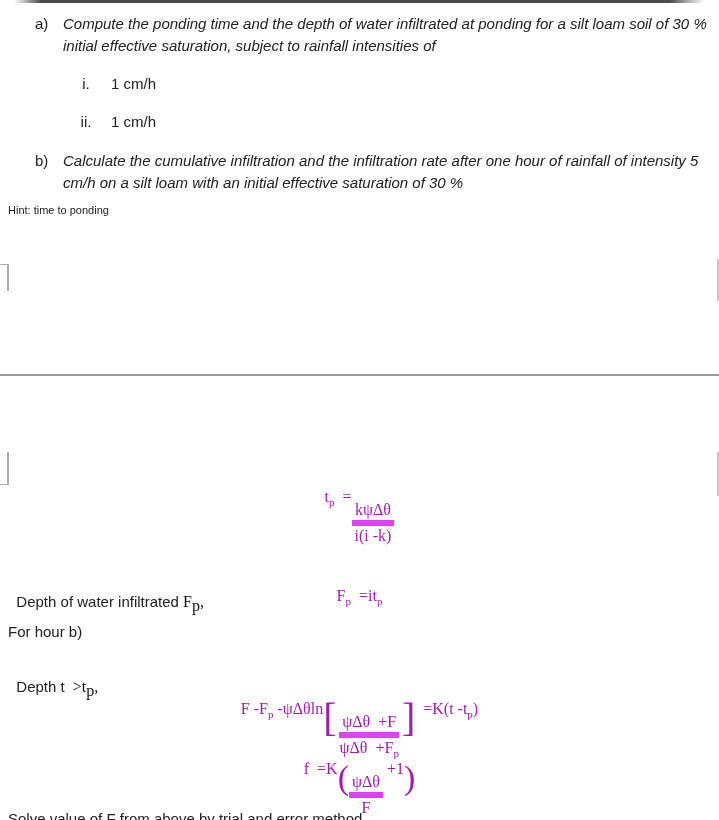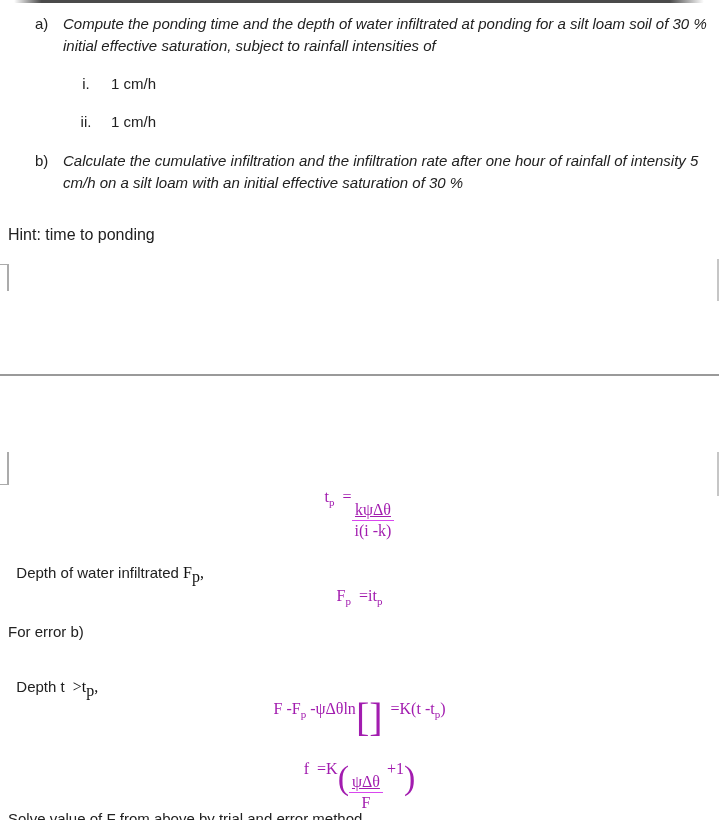--- a/index.html
+++ b/index.html
@@ -25,21 +25,21 @@
   .list-item .itext { flex:1;font-style:italic; }
   .item-a { top:13px; }
   .item-b { top:150px; }
 
   .sub-item { position:absolute; font-size:15px; line-height:16px; }
   .sub-item .smarker { position:absolute; left:74px; width:24px; text-align:center; }
   .sub-item .svalue { position:absolute; left:111px; white-space:nowrap; }
   .sub-i  { top:76px; }
   .sub-ii { top:114px; }
 
-  .hint { position:absolute; left:8px; top:226px; font-size:16px; }
+  .hint { position:absolute; left:8px; top:204px; font-size:11px; }
 
   
   .edge-box-top-left {
     position:absolute; left:-8px; top:264px; width:17px; height:27px;
     border-top:1px solid #ababab; border-right:2px solid #ababab;
   }
   .edge-line-right-upper {
     position:absolute; right:0; top:259px; width:2px; height:42px; background:#c6c6c6;
   }
   .edge-box-bottom-left {
@@ -58,32 +58,32 @@
     position:absolute; left:0; width:100%; text-align:center;
     font-family:"Liberation Serif","DejaVu Serif",serif;
     font-size:16px; color:#a21caf; white-space:nowrap;
   }
   .t { white-space:pre; }
   .sb { font-size:11px; vertical-align:-4px; }
   .frac {
     display:inline-flex; flex-direction:column; align-items:center;
     vertical-align:-0.8em; text-align:center;
   }
-  .frac .num { display:block; padding:0 3px 1px 3px; border-bottom:1px solid #d946ef; white-space:pre;text-decoration:underline; }
+  .frac .num { display:block; padding:0 3px 1px 3px; border-bottom:6px solid #d946ef; white-space:pre; }
   .frac .den { display:block; padding:1px 3px 0 3px; white-space:pre; }
   .bracket { font-size:40px; line-height:0; vertical-align:-0.42em; font-weight:300; }
   .paren   { font-size:34px; line-height:0; vertical-align:-0.45em; font-weight:300; }
 
   .formula-tp  { top:488px; }
   .formula-fp  { top:587px; }
   .formula-ga  { top:700px; }
   .formula-f   { top:760px; }
 
   .plain-line { position:absolute; left:8px; font-size:15px; white-space:pre; }
-  .depth-line { top:547px; }
+  .depth-line { top:576px; }
   .partb-line { top:623px; }
   .where-line { top:661px; }
   .serif-inline { font-family:"Liberation Serif","DejaVu Serif",serif; font-size:16px; color:#111; white-space:pre; }
 
   .clipped-line { position:absolute; left:8px; top:810px; font-size:15px; color:#212121; white-space:nowrap; }
 </style>
 </head>
 <body>
 
 <div class="top-bar"></div>
@@ -124,28 +124,31 @@
 </div>
 
 <div class="plain-line depth-line">
   <span class="t">Depth of water infiltrated </span><span class="serif-inline">F</span><span class="serif-inline sb">p</span><span class="serif-inline">,</span>
 </div>
 
 <div class="formula formula-fp">
   <span class="t">F</span><span class="sb">p</span><span class="t">  =it</span><span class="sb">p</span>
 </div>
 
-<div class="plain-line partb-line">For error b)</div>
+<div class="plain-line partb-line">For hour b)</div>
 
 <div class="plain-line where-line">
   <span class="t">Depth t</span><span class="serif-inline">  &gt;t</span><span class="serif-inline sb">p</span><span class="serif-inline">,</span>
 </div>
 
 <div class="formula formula-ga">
-  <span class="t">F -F</span><span class="sb">p</span><span class="t"> -ψΔθln</span><span class="bracket">[</span><span class="bracket">]</span><span class="t">  =K(t -t</span><span class="sb">p</span><span class="t">)</span>
+  <span class="t">F -F</span><span class="sb">p</span><span class="t"> -ψΔθln</span><span class="bracket">[</span><span class="frac">
+      <span class="num">ψΔθ  +F</span>
+      <span class="den"><span class="t">ψΔθ  +F</span><span class="sb">p</span></span>
+    </span><span class="bracket">]</span><span class="t">  =K(t -t</span><span class="sb">p</span><span class="t">)</span>
 </div>
 
 <div class="formula formula-f">
   <span class="t">f  =K</span><span class="paren">(</span><span class="frac">
       <span class="num">ψΔθ</span>
       <span class="den">F</span>
     </span><span class="t"> +1</span><span class="paren">)</span>
 </div>
 
 <div class="clipped-line">Solve value of F from above by trial and error method</div>

